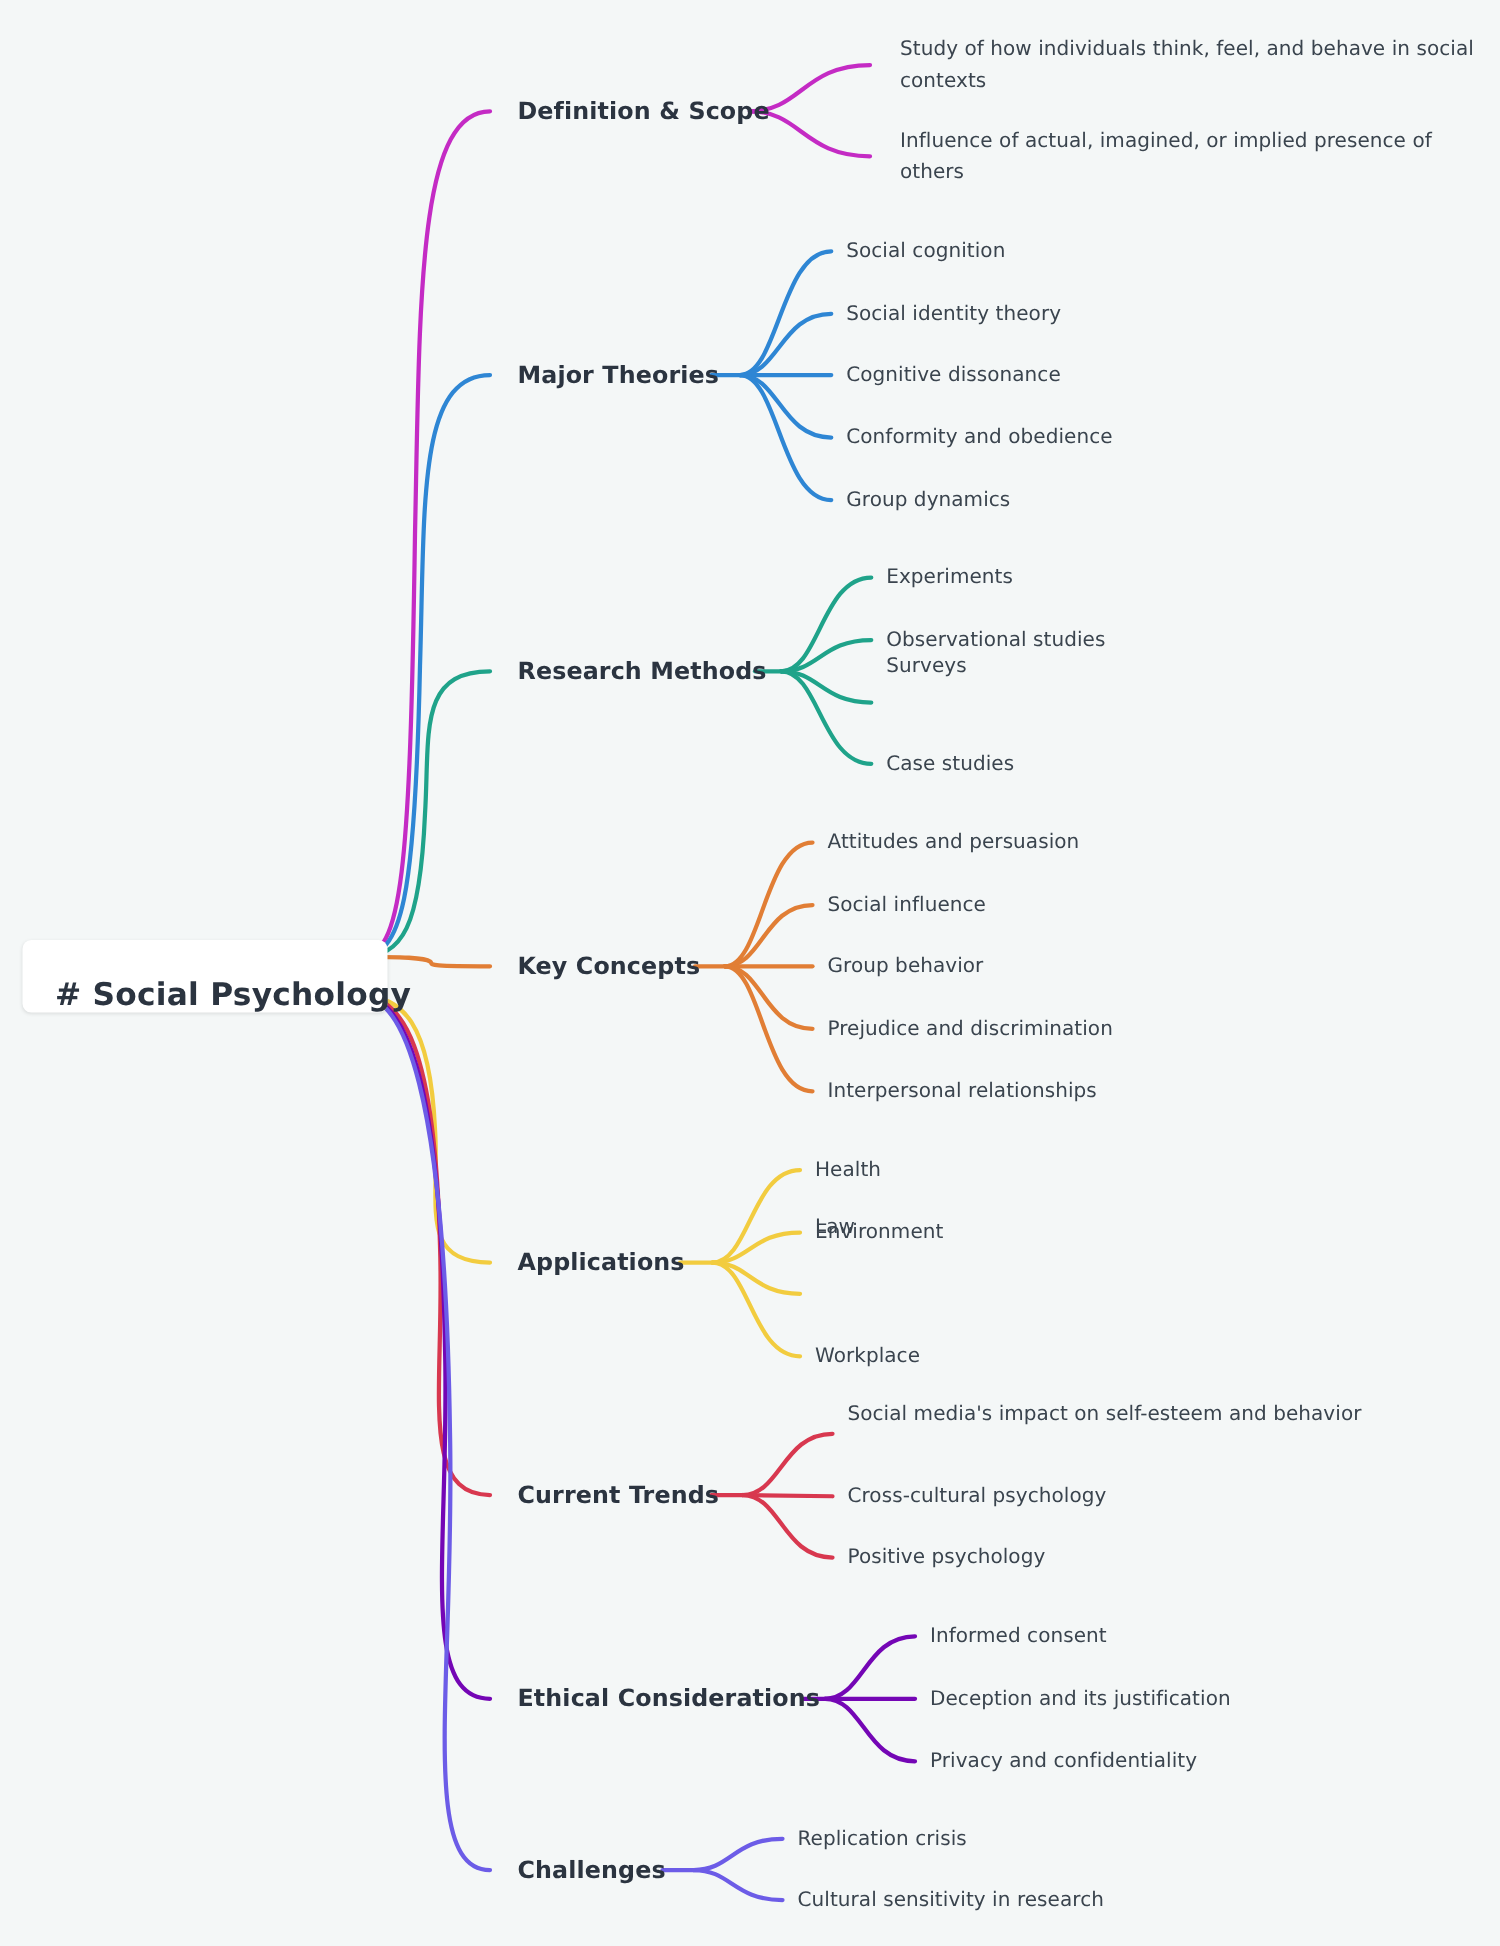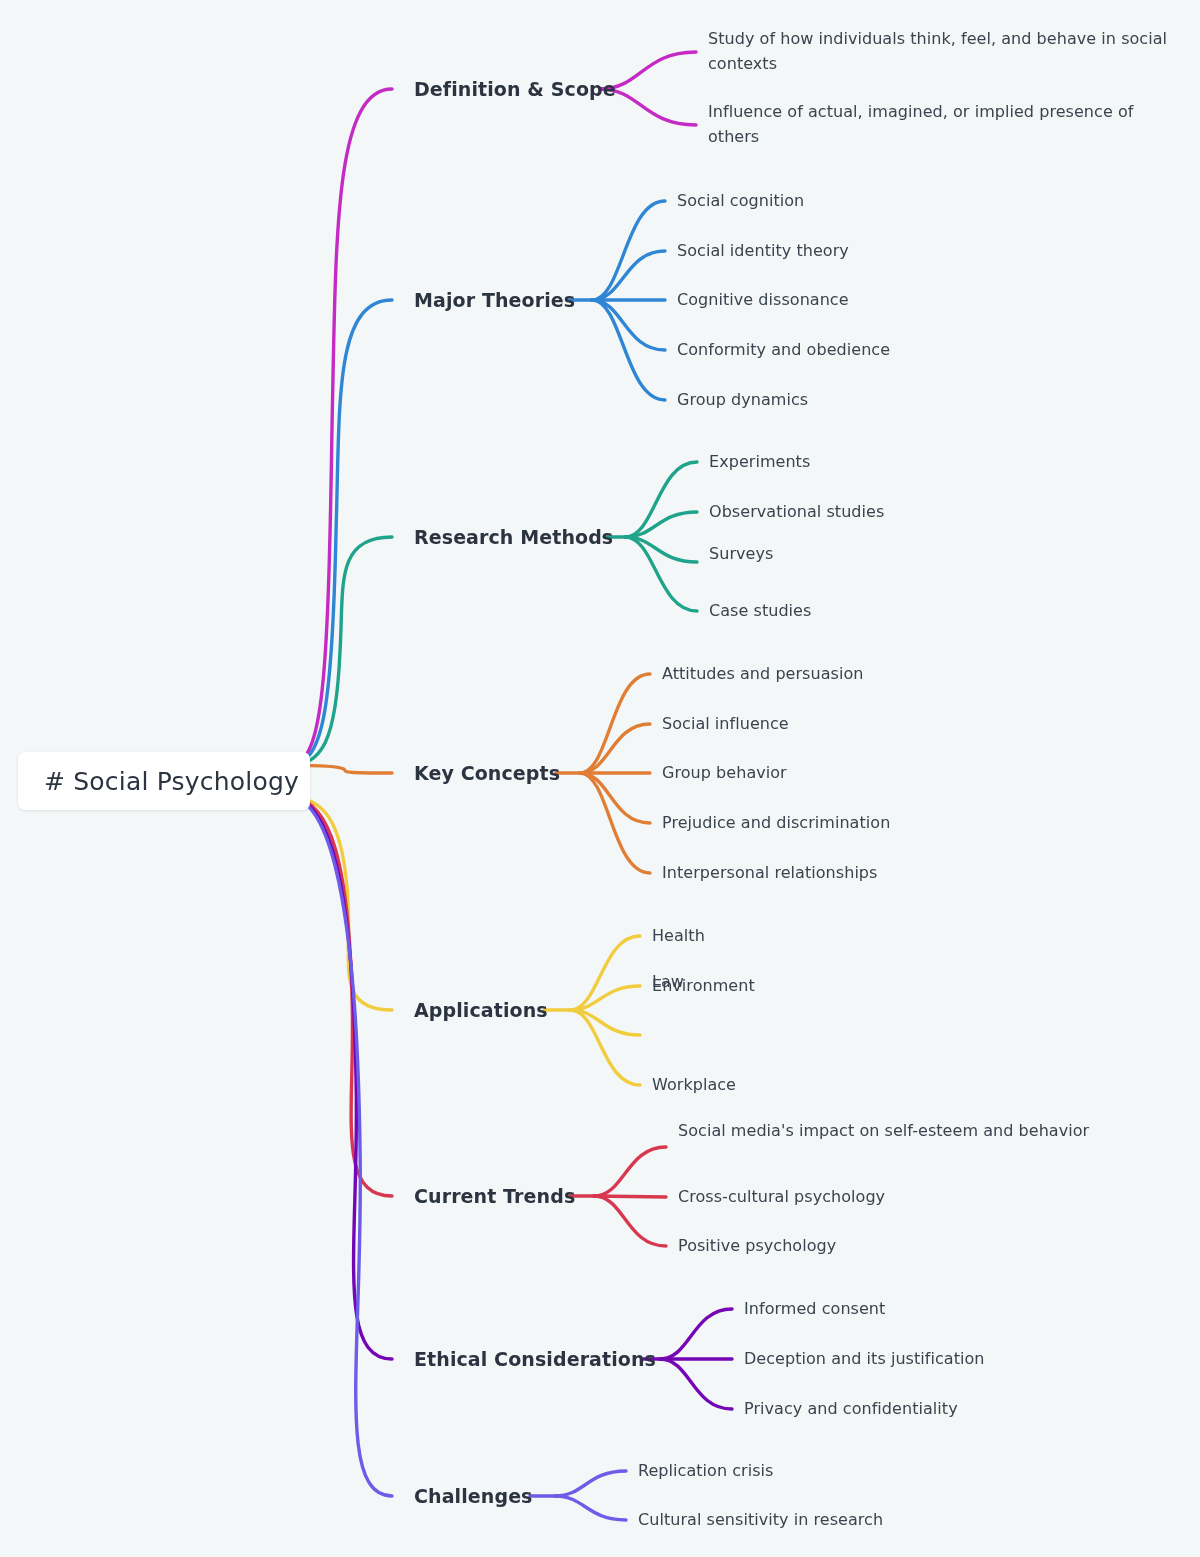--- a/index.html
+++ b/index.html
@@ -12,23 +12,24 @@
   }
   #map{position:absolute;left:0;top:0;width:1200px;height:1557px;}
   svg.links{position:absolute;left:0;top:0;width:1200px;height:1557px;pointer-events:none;}
   svg.links path{fill:none;stroke-linecap:round;stroke-linejoin:round;}
 
   .root-node{
     position:absolute;
     background:#ffffff;
     border-radius:7px;
     box-shadow:0 1px 3px rgba(0,0,0,0.10);
-    display:flex;align-items:center;justify-content:flex-start;
+    display:flex;align-items:flex-end;justify-content:flex-start;
     padding:0 26px;
     box-sizing:border-box;
+    font-weight:bold;
   }
   .root-label{
     font-family:"DejaVu Sans", sans-serif;
     font-size:25px;
     color:#2b3440;
     white-space:nowrap;
     letter-spacing:0.2px;
   }
   .branch-label{
     position:absolute;
@@ -43,21 +44,21 @@
   .leaf-label{
     position:absolute;
     font-family:"DejaVu Sans", sans-serif;
     font-size:16px;
     color:#3a444e;
     transform:translateY(-50%);
     line-height:1.55;
     letter-spacing:0.05px;
   }
   .leaf-label.nowrap{white-space:nowrap;}
-  .leaf-label.wrap{width:470px;white-space:normal;}
+  .leaf-label.wrap{width:470px;white-space:normal;margin-left:12px;}
 </style>
 </head>
 <body>
 
 <div id="map">
   <svg class="links" id="link-layer" viewBox="0 0 1200 1557">
       <path d="M 288 765.4 C 322 765.4, 328 697.76, 332 427.2 C 336 237.808, 334 89, 392 89" stroke="#c42bc4" stroke-width="3.4"></path>
       <path d="M 606 89 L 600 89" stroke="#c42bc4" stroke-width="3.4"></path>
       <path d="M 600 89 C 640.32 89, 643.2 52, 696 52" stroke="#c42bc4" stroke-width="3.4"></path>
       <path d="M 600 89 C 640.32 89, 643.2 125, 696 125" stroke="#c42bc4" stroke-width="3.4"></path>
@@ -113,21 +114,21 @@
       <div class="leaf-label wrap" style="left: 708px; top: 125px;">Influence of actual, imagined, or implied presence of others</div>
       <div class="branch-label" style="left: 414px; top: 300px;">Major Theories</div>
       <div class="leaf-label nowrap" style="left: 677px; top: 201px;">Social cognition</div>
       <div class="leaf-label nowrap" style="left: 677px; top: 251px;">Social identity theory</div>
       <div class="leaf-label nowrap" style="left: 677px; top: 300px;">Cognitive dissonance</div>
       <div class="leaf-label nowrap" style="left: 677px; top: 350px;">Conformity and obedience</div>
       <div class="leaf-label nowrap" style="left: 677px; top: 400px;">Group dynamics</div>
       <div class="branch-label" style="left: 414px; top: 537px;">Research Methods</div>
       <div class="leaf-label nowrap" style="left: 709px; top: 462px;">Experiments</div>
       <div class="leaf-label nowrap" style="left: 709px; top: 512px;">Observational studies</div>
-      <div class="leaf-label nowrap" style="left: 709px; top: 554px;">Surveys</div>
+      <div class="leaf-label nowrap" style="left: 709px; top: 533px;">Surveys</div>
       <div class="leaf-label nowrap" style="left: 709px; top: 611px;">Case studies</div>
       <div class="branch-label" style="left: 414px; top: 773px;">Key Concepts</div>
       <div class="leaf-label nowrap" style="left: 662px; top: 674px;">Attitudes and persuasion</div>
       <div class="leaf-label nowrap" style="left: 662px; top: 724px;">Social influence</div>
       <div class="leaf-label nowrap" style="left: 662px; top: 773px;">Group behavior</div>
       <div class="leaf-label nowrap" style="left: 662px; top: 823px;">Prejudice and discrimination</div>
       <div class="leaf-label nowrap" style="left: 662px; top: 873px;">Interpersonal relationships</div>
       <div class="branch-label" style="left: 414px; top: 1010px;">Applications</div>
       <div class="leaf-label nowrap" style="left: 652px; top: 936px;">Health</div>
       <div class="leaf-label nowrap" style="left: 652px; top: 986px;">Environment</div>

